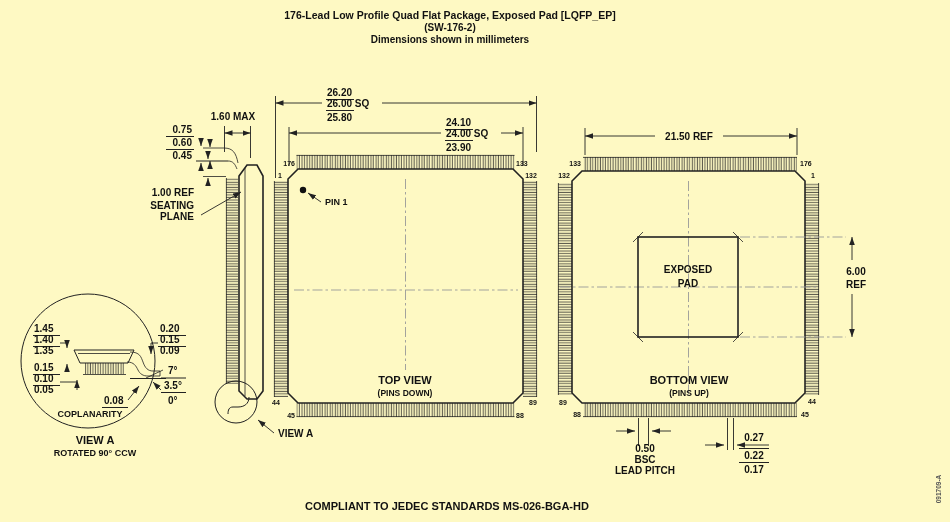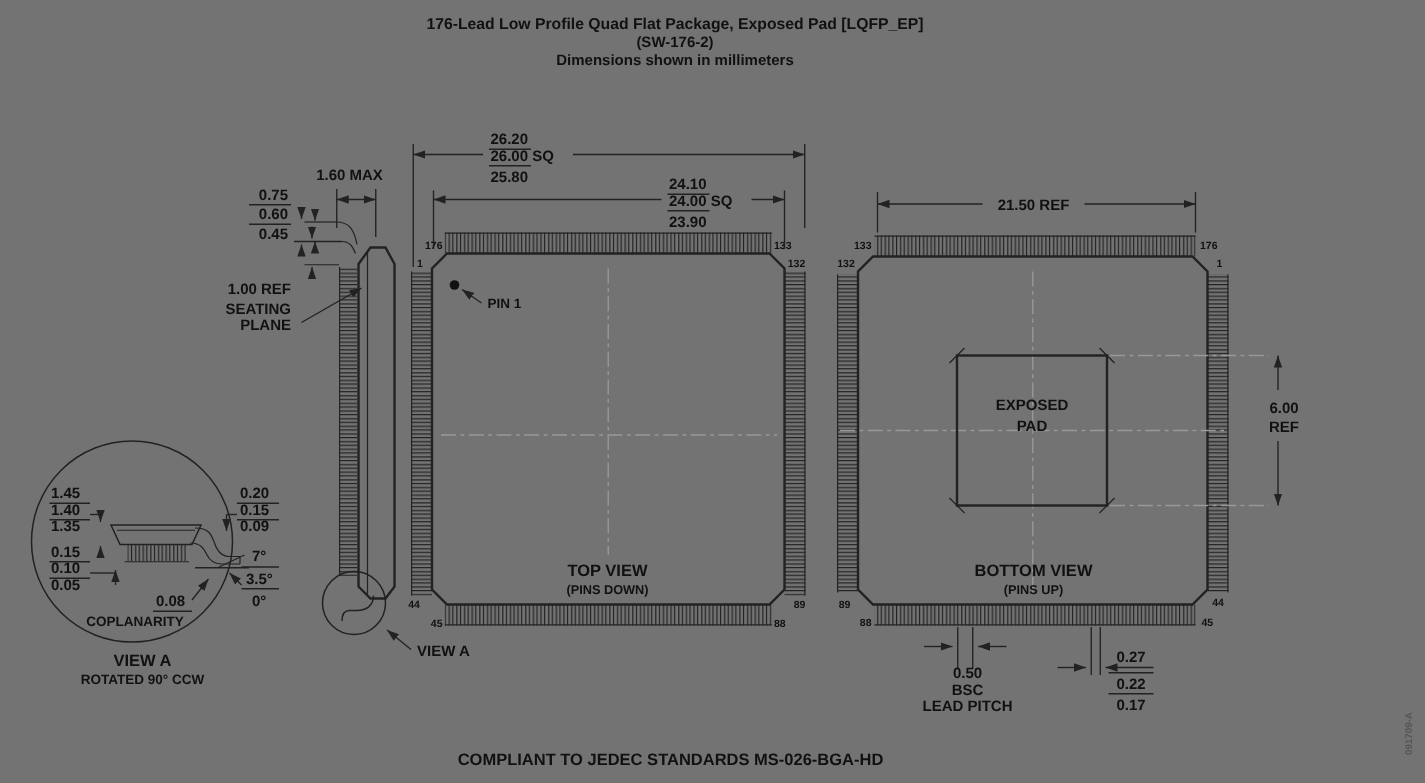--- a/index.html
+++ b/index.html
@@ -1,16 +1,16 @@
 <!DOCTYPE html>
 <html><head>
 <meta charset="utf-8">
 <style>
   html,body{margin:0;padding:0;background:#ffffff;}
-  .stage{width:950px;height:522px;position:relative;background:#737373;}
+  .stage{width:950px;height:522px;position:relative;background:#fef9c3;}
   svg{display:block;}
   text{font-family:"Liberation Sans",sans-serif;font-weight:bold;fill:#111;}
   .s6{font-size:6.5px;font-weight:bold;fill:#555;}
   .s7{font-size:7px;}
   .s8{font-size:8.5px;}
   .s9{font-size:9px;}
   .s10{font-size:10px;}
   .s105{font-size:10.5px;}
   .s11{font-size:11px;}
   .mid{text-anchor:middle;}

